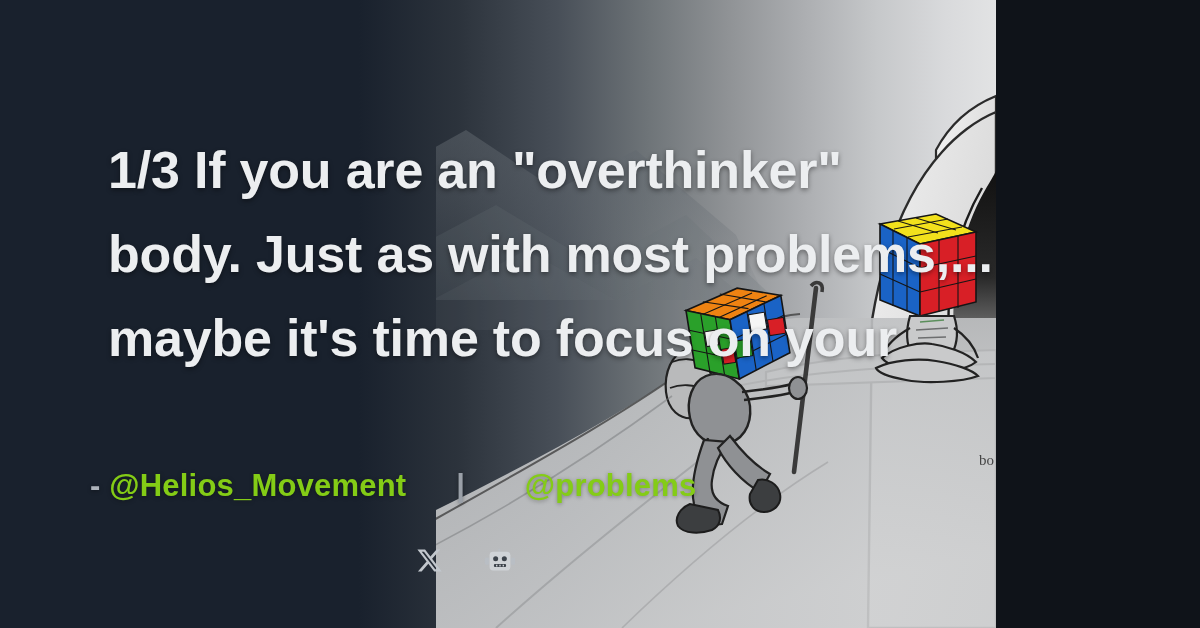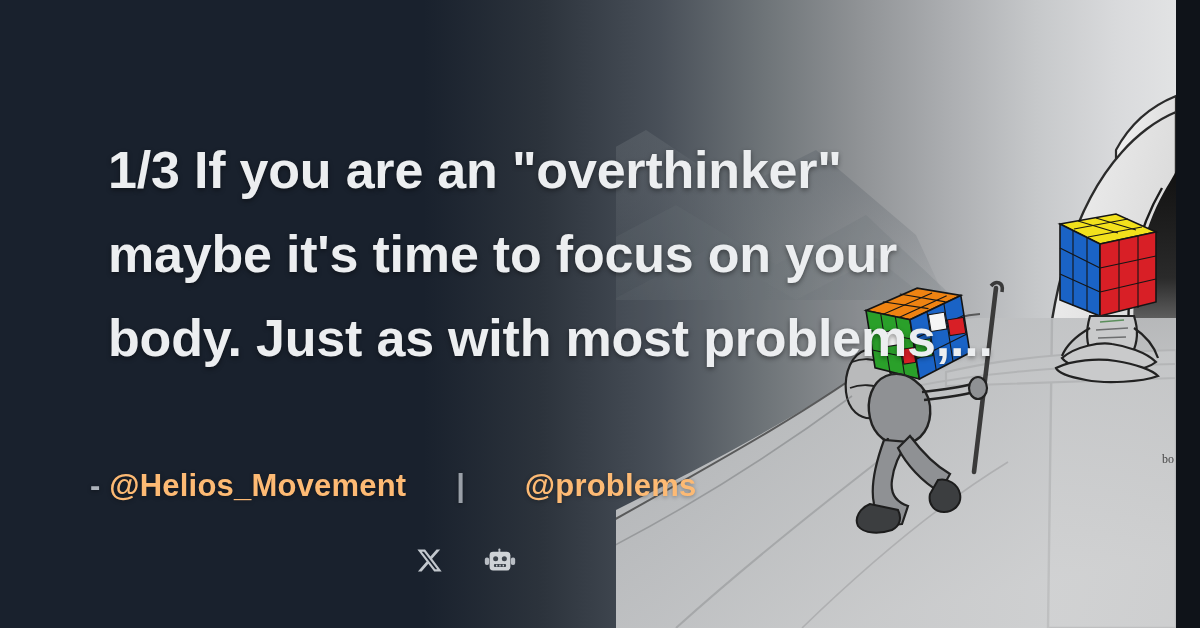--- a/index.html
+++ b/index.html
@@ -6,21 +6,21 @@
     margin: 0;
     padding: 0;
     background: #0f1319;
   }
   body {
     font-family: "Liberation Sans", sans-serif;
   }
 
   #card {
     position: relative;
-    width: 1176px;
+    width: 996px;
     height: 628px;
     overflow: hidden;
     background: #1a222e;
     text-decoration: underline;
   }
 
   
   #bg-gradient {
     position: absolute;
     inset: 0;
@@ -77,21 +77,21 @@
     display: flex;
     align-items: center;
     gap: 0;
     font-size: 31px;
     font-weight: bold;
     color: #adb3bb;
     letter-spacing: 0.2px;
     text-shadow: 0 1px 4px rgba(0,0,0,0.35);
     white-space: pre;
   }
-  #attribution .handle { color: #fdba74; }
+  #attribution .handle { color: #84cc16; }
   #attribution .sep { color: #9aa0a8; }
 
   .x-logo {
     display: inline-block;
     width: 27px;
     height: 27px;
     margin: 0 4px 0 10px;
     position: relative;
     top: 2px;
   }
@@ -106,21 +106,21 @@
     top: 3px;
   }
   .robot-icon svg { display: block; width: 100%; height: 100%; }
 
   
   #signature {
     position: absolute;
     right: 2px;
     top: 452px;
     font-family: "Liberation Serif", serif;
-    font-size: 12px;
+    font-size: 15px;
     color: #2e2e2e;
     opacity: 0.85;
     white-space: pre;
   }
 </style>
 </head>
 <body>
 
 <div id="card">
 
@@ -268,22 +268,22 @@
       </g>
 
       <path d="M-30 560 C70 510 160 452 236 396" fill="none" stroke="#6f7173" stroke-width="1.6" opacity="0.45"></path>
     </svg>
   </div>
 
   <div id="text-layer">
 
     <h1 id="headline">
       <span class="ln">1/3 If you are an "overthinker"</span>
+      <span class="ln">body. Just as with most problems,...</span>
       <span class="ln">maybe it's time to focus on your</span>
-      <span class="ln">body. Just as with most problems,...</span>
     </h1>
 
     <div id="attribution">
       <span>- </span>
       <span class="handle">@Helios_Movement</span>
 
       <span class="x-logo">
         <svg viewBox="0 0 24 24" xmlns="http://www.w3.org/2000/svg">
           <path fill="#c2c7cd" d="M18.244 2.25h3.308l-7.227 8.26 8.502 11.24H16.17l-5.214-6.817L4.99 21.75H1.68l7.73-8.835L1.254 2.25H8.08l4.713 6.231zm-1.161 17.52h1.833L7.084 4.126H5.117z"></path>
         </svg>

